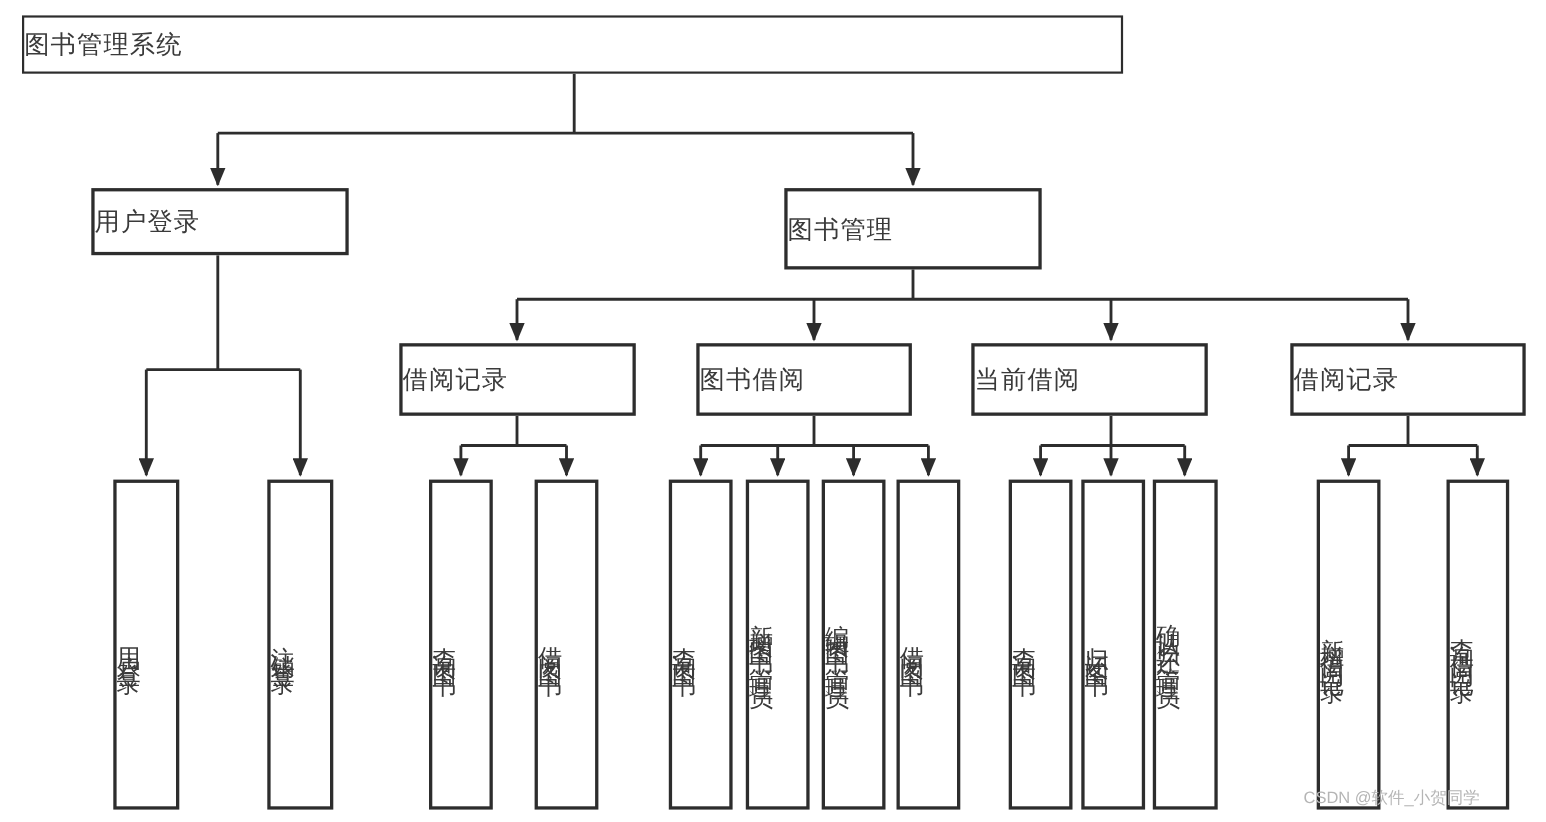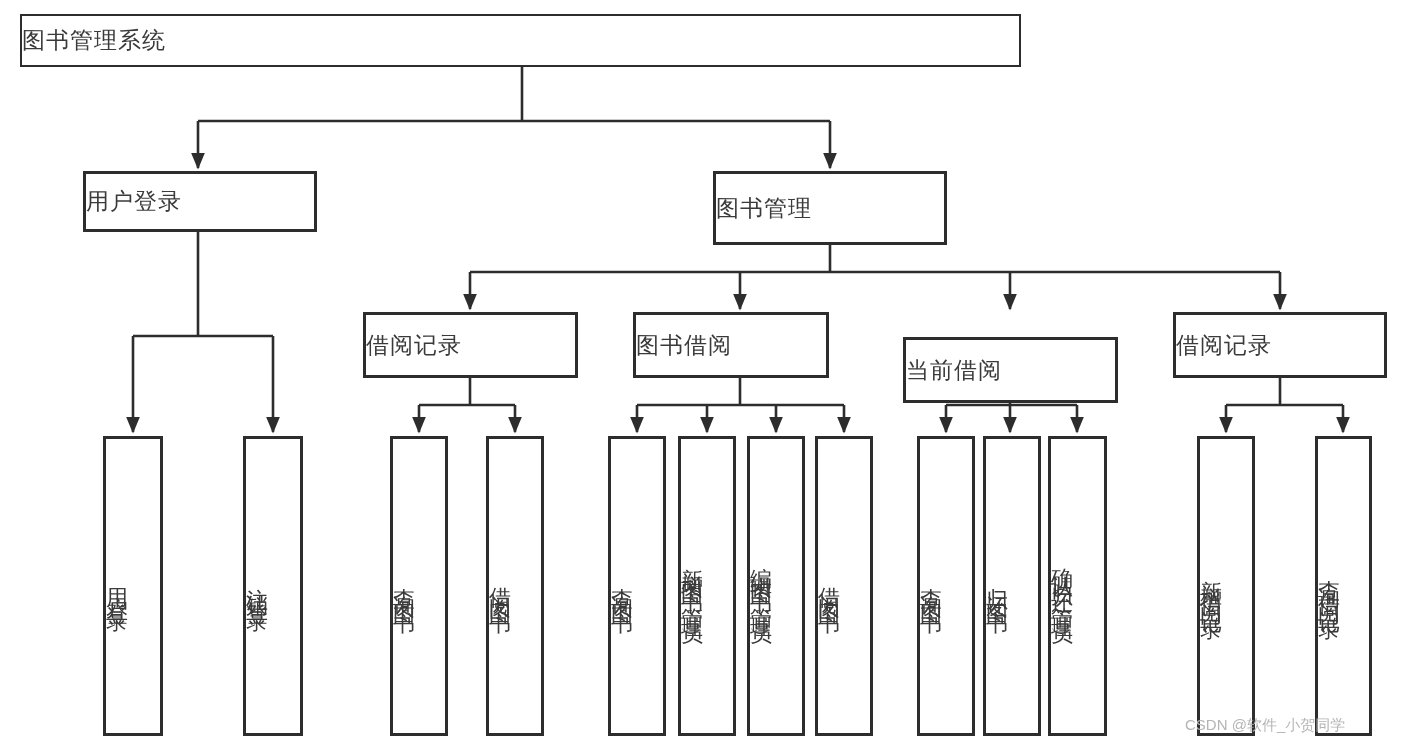--- a/index.html
+++ b/index.html
@@ -134,21 +134,21 @@
   <div class="node" style="left:713px;top:171px;width:234px;height:74px;">
     <span class="hlabel">图书管理</span>
   </div>
 
   <div class="node" style="left:363px;top:312px;width:215px;height:66px;">
     <span class="hlabel">借阅记录</span>
   </div>
   <div class="node" style="left:633px;top:312px;width:196px;height:66px;">
     <span class="hlabel">图书借阅</span>
   </div>
-  <div class="node" style="left:903px;top:312px;width:215px;height:66px;margin-top:25px;">
+  <div class="node" style="left:883px;top:312px;width:215px;height:66px;">
     <span class="hlabel">当前借阅</span>
   </div>
   <div class="node" style="left:1173px;top:312px;width:214px;height:66px;">
     <span class="hlabel">借阅记录</span>
   </div>
 
   <div class="node leaf" style="left:103px;top:436px;width:60px;height:300px;">
     <span class="vlabel">用户登录</span>
   </div>
   <div class="node leaf" style="left:243px;top:436px;width:60px;height:300px;">

